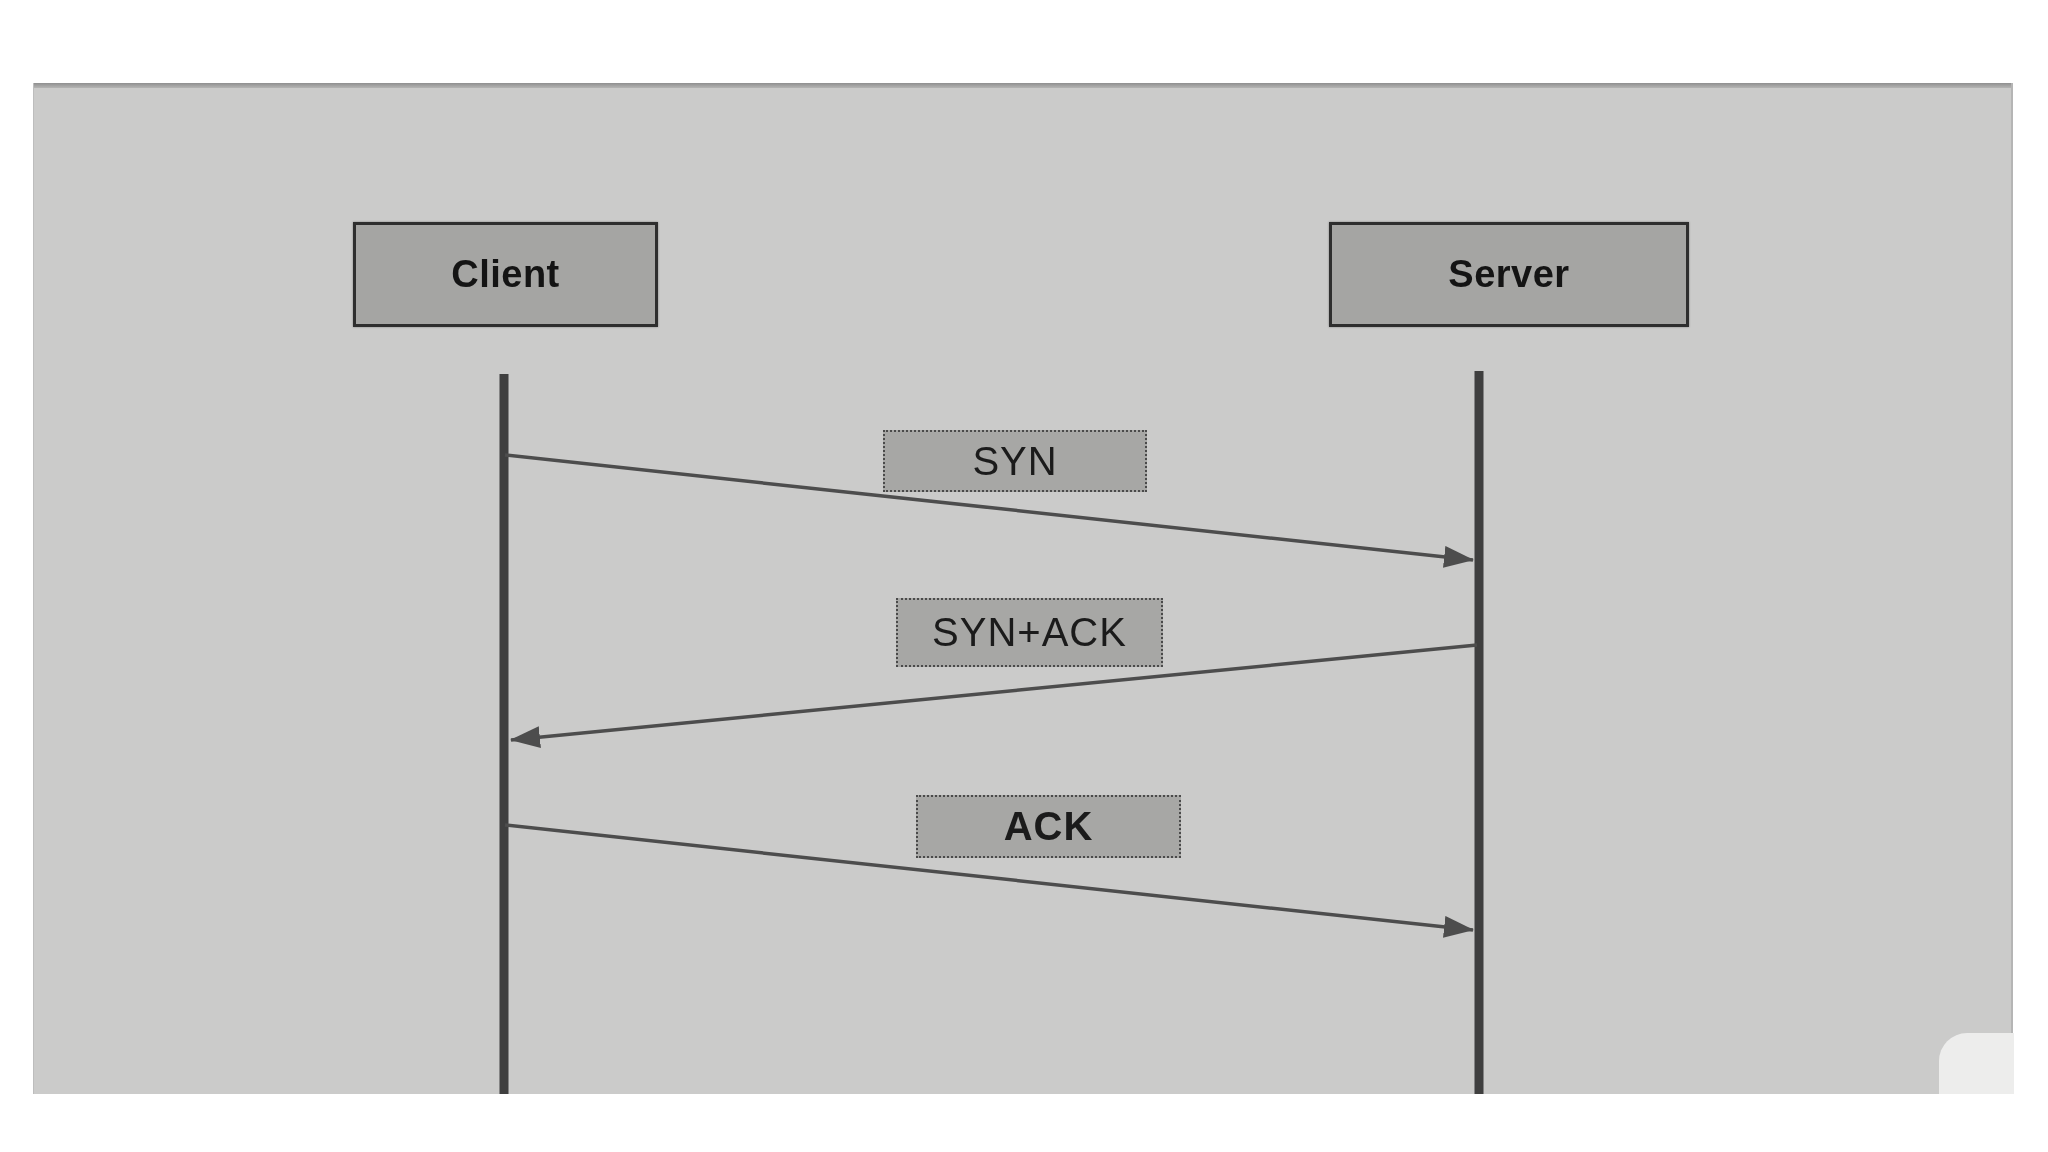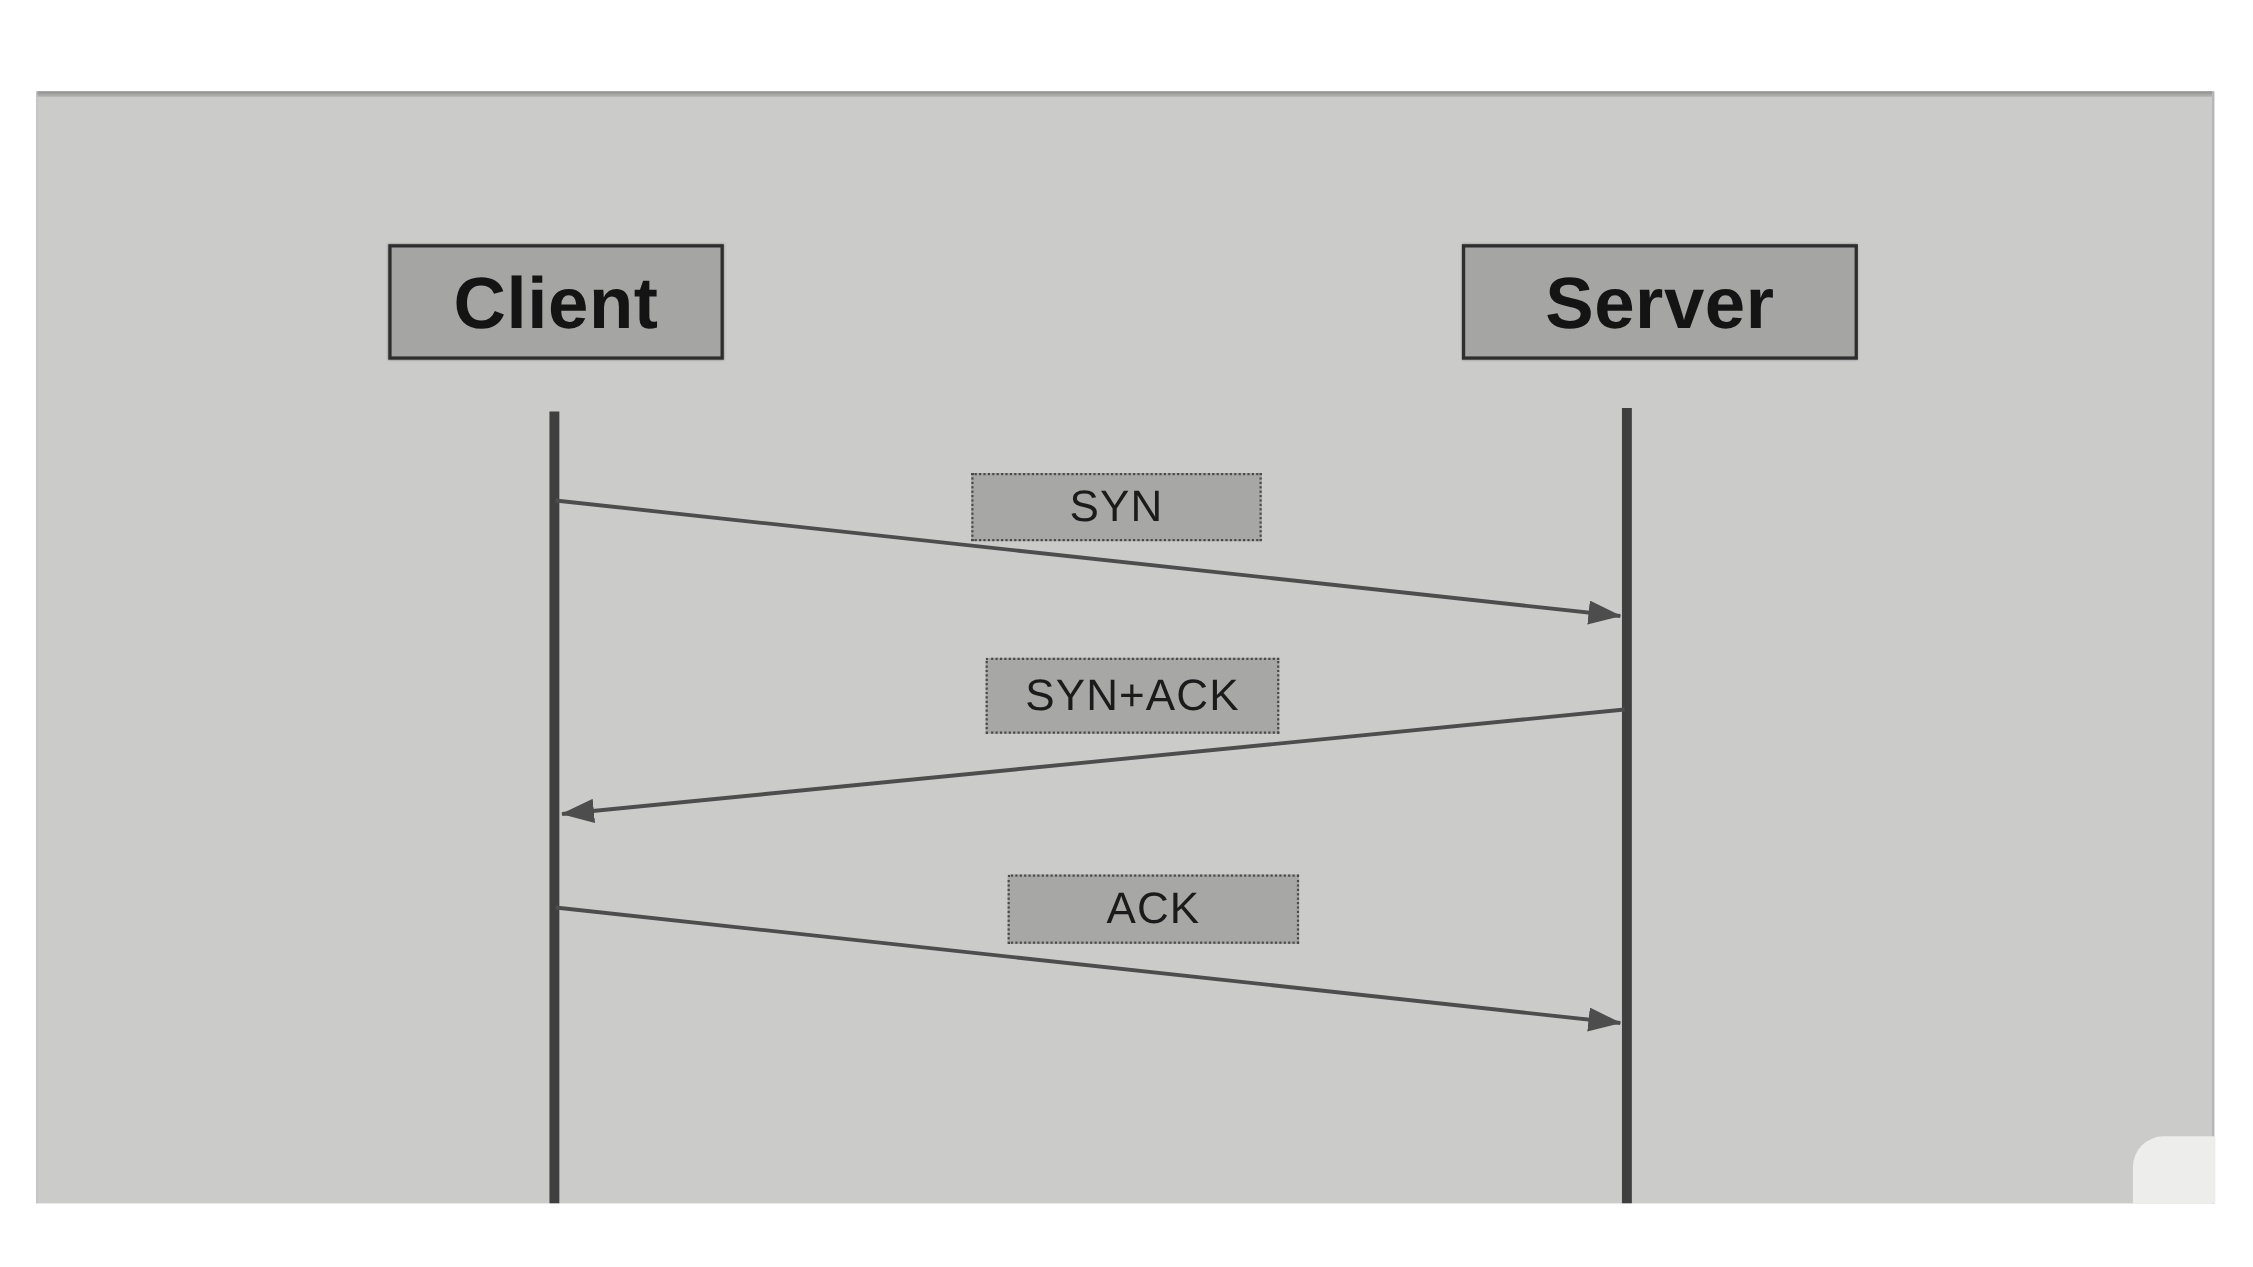--- a/index.html
+++ b/index.html
@@ -32,42 +32,42 @@
     filter: blur(0.5px);
   }
   .actor-box {
     position: absolute;
     background: #a5a5a3;
     border: 3px solid #2e2e2e;
     box-shadow: 0 0 2px rgba(0,0,0,0.35);
     display: flex;
     align-items: center;
     justify-content: center;
-    font-size: 66px;
+    font-size: 38px;
     font-weight: bold;
     color: #141414;
     letter-spacing: 0.5px;
   }
   #client-box { left: 319px; top: 139px; width: 305px; height: 105px; }
   #server-box { left: 1295px; top: 139px; width: 360px; height: 105px; }
   .msg-label {
     position: absolute;
     background: #a7a7a5;
     border: 2px dotted #4a4a4a;
     display: flex;
     align-items: center;
     justify-content: center;
     font-size: 40px;
     font-weight: 400;
     color: #1b1b1b;
     letter-spacing: 1px;
   }
   #syn-label    { left: 849px; top: 347px; width: 264px; height: 62px; }
   #synack-label { left: 862px; top: 515px; width: 267px; height: 69px; }
-  #ack-label    { left: 882px; top: 712px; width: 265px; height: 63px; }
+  #ack-label    { left: 882px; top: 712px; width: 265px; height: 63px; font-weight: bold; }
   svg.wires { position: absolute; left: 0; top: 0; width: 1980px; height: 1011px; }
   .lifeline { stroke: #3f3f3f; stroke-width: 9; }
   .msg-line { stroke: #4d4d4d; stroke-width: 3.5; fill: none; }
   .corner-deco {
     position: absolute;
     left: 1905px; top: 950px;
     width: 75px; height: 61px;
     background: #ededec;
     border-top-left-radius: 28px;
   }

